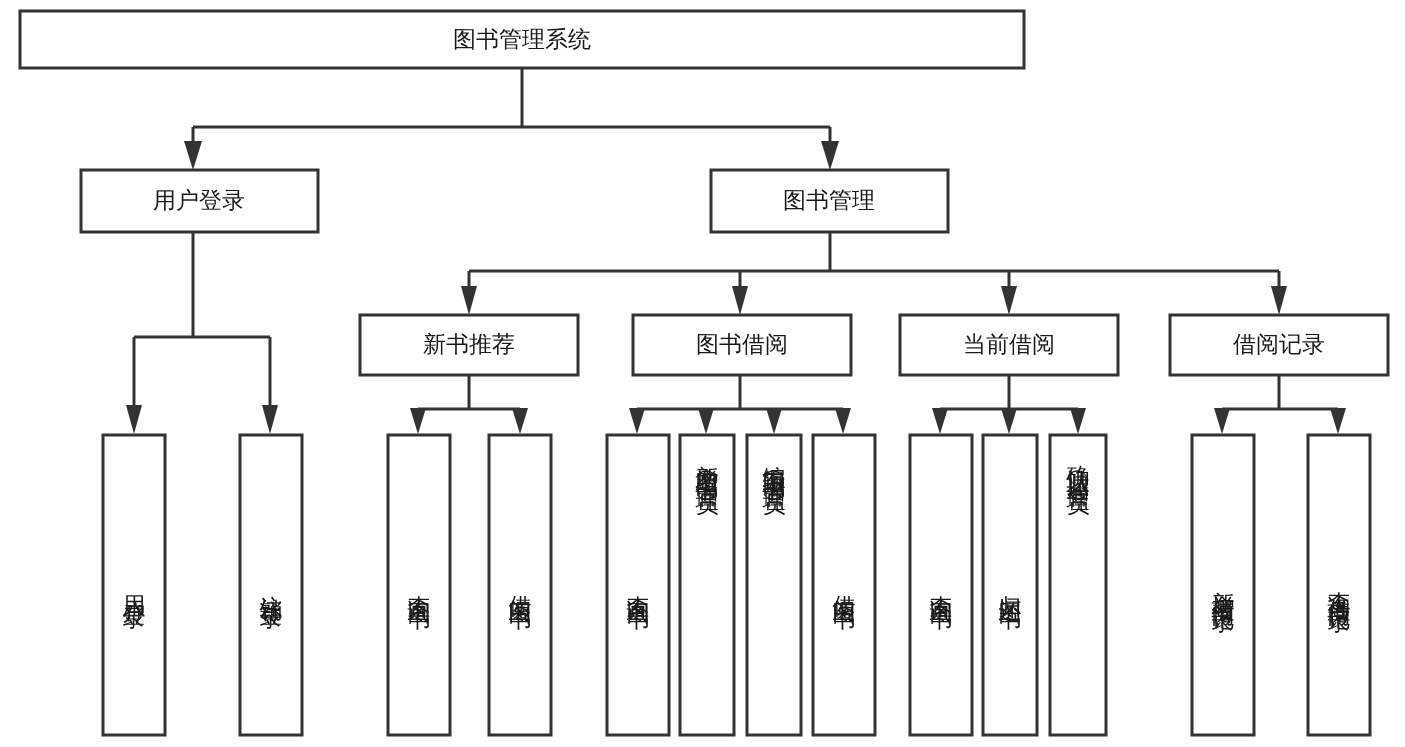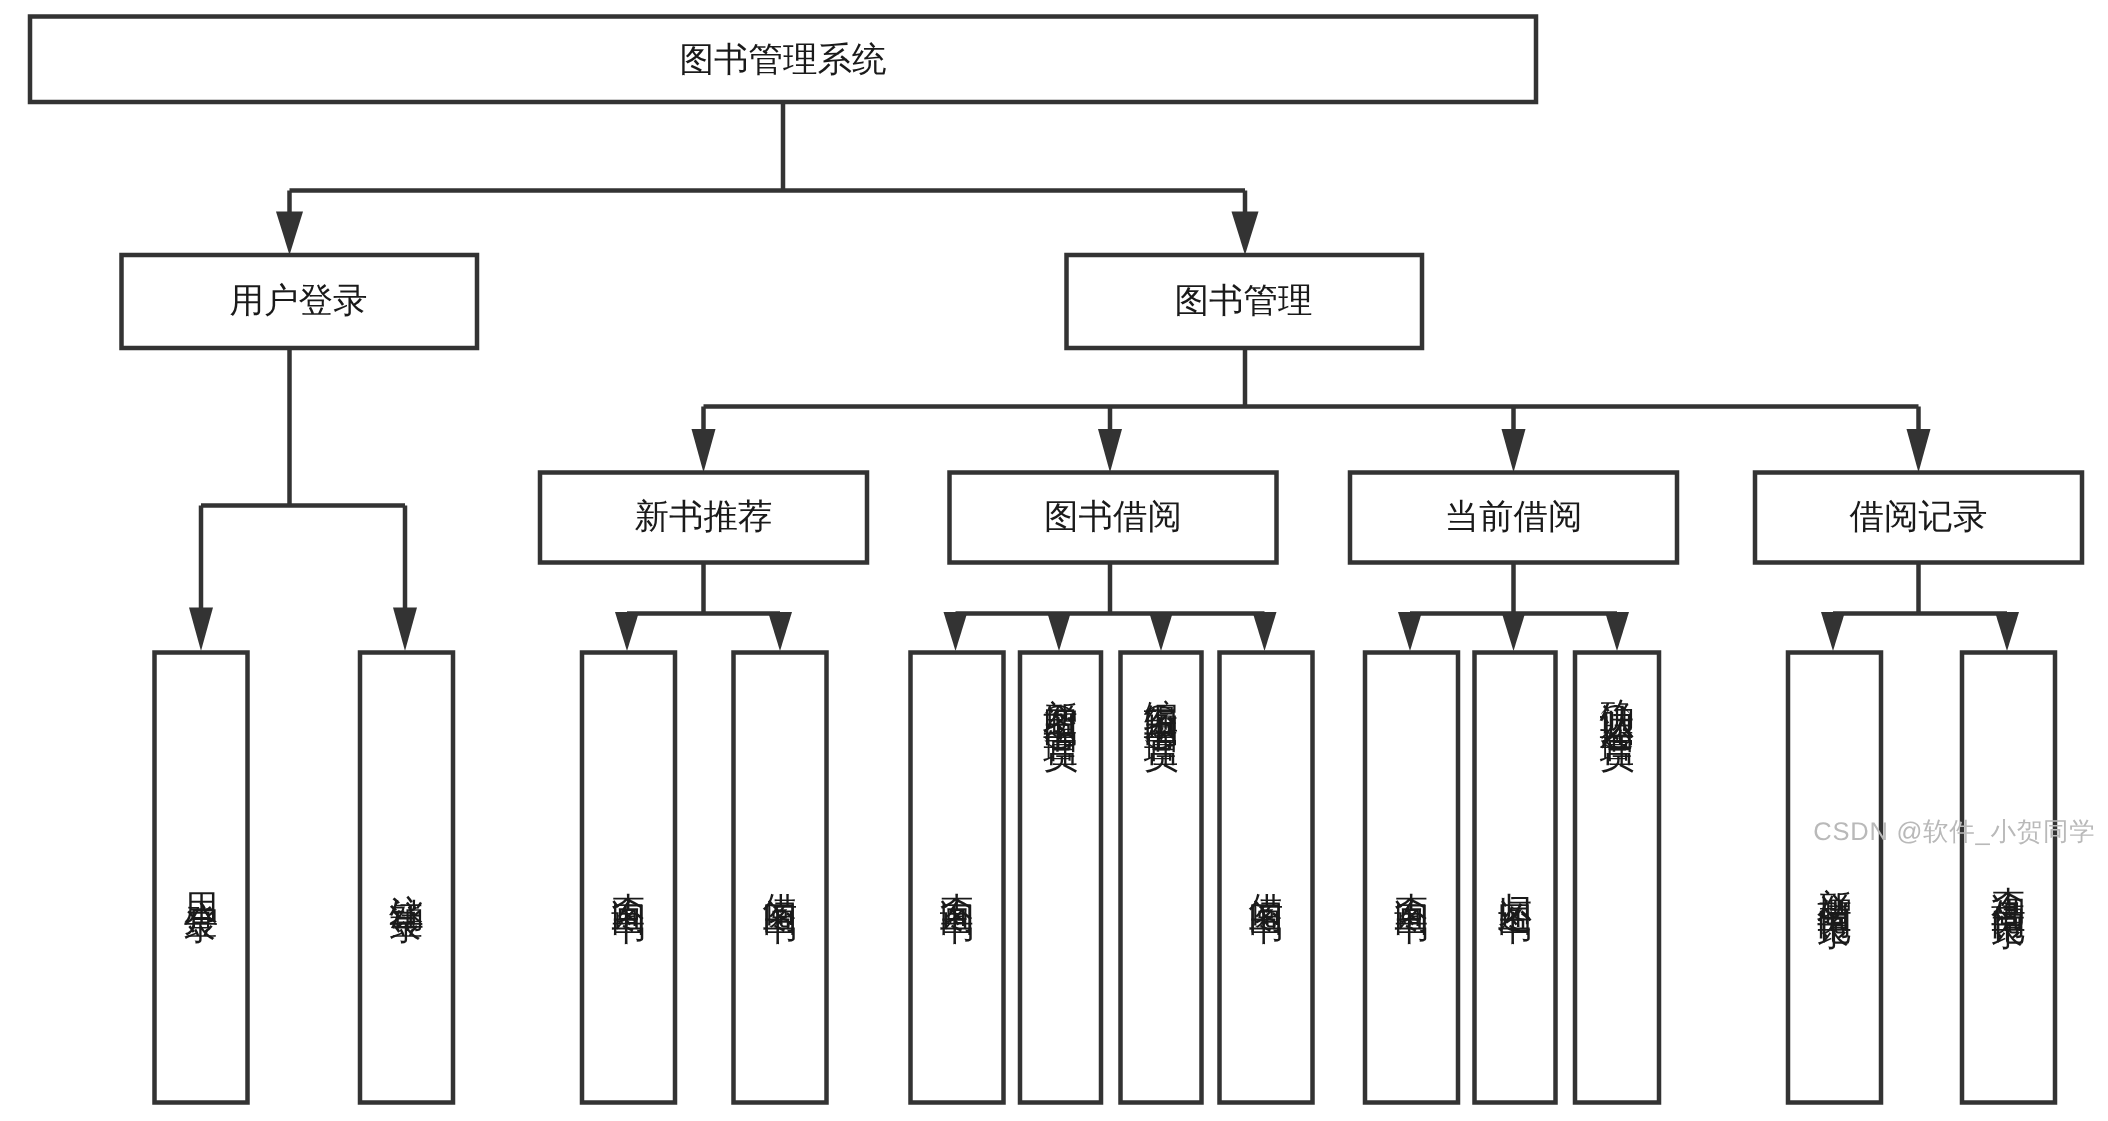--- a/index.html
+++ b/index.html
@@ -205,15 +205,14 @@
   <div class="vlabel" style="left:747px; top:435px; width:54px; height:300px; justify-content:flex-start; padding-top:12px; box-sizing:border-box;">编辑图书（管理员）</div>
   <div class="vlabel" style="left:813px; top:435px; width:62px; height:300px;">借阅图书</div>
 
   <div class="vlabel" style="left:910px; top:435px; width:62px; height:300px;">查询图书</div>
   <div class="vlabel" style="left:983px; top:435px; width:54px; height:300px;">归还图书</div>
   <div class="vlabel" style="left:1050px; top:435px; width:56px; height:300px; justify-content:flex-start; padding-top:12px; box-sizing:border-box;">确认归还（管理员）</div>
 
   <div class="vlabel" style="left:1192px; top:435px; width:62px; height:300px;">新增借阅记录</div>
   <div class="vlabel" style="left:1308px; top:435px; width:62px; height:300px;">查询借阅记录</div>
 
-  <div class="watermark">CSDN @软件_小贺同学</div>
 
 </div>
 
 </body></html>

